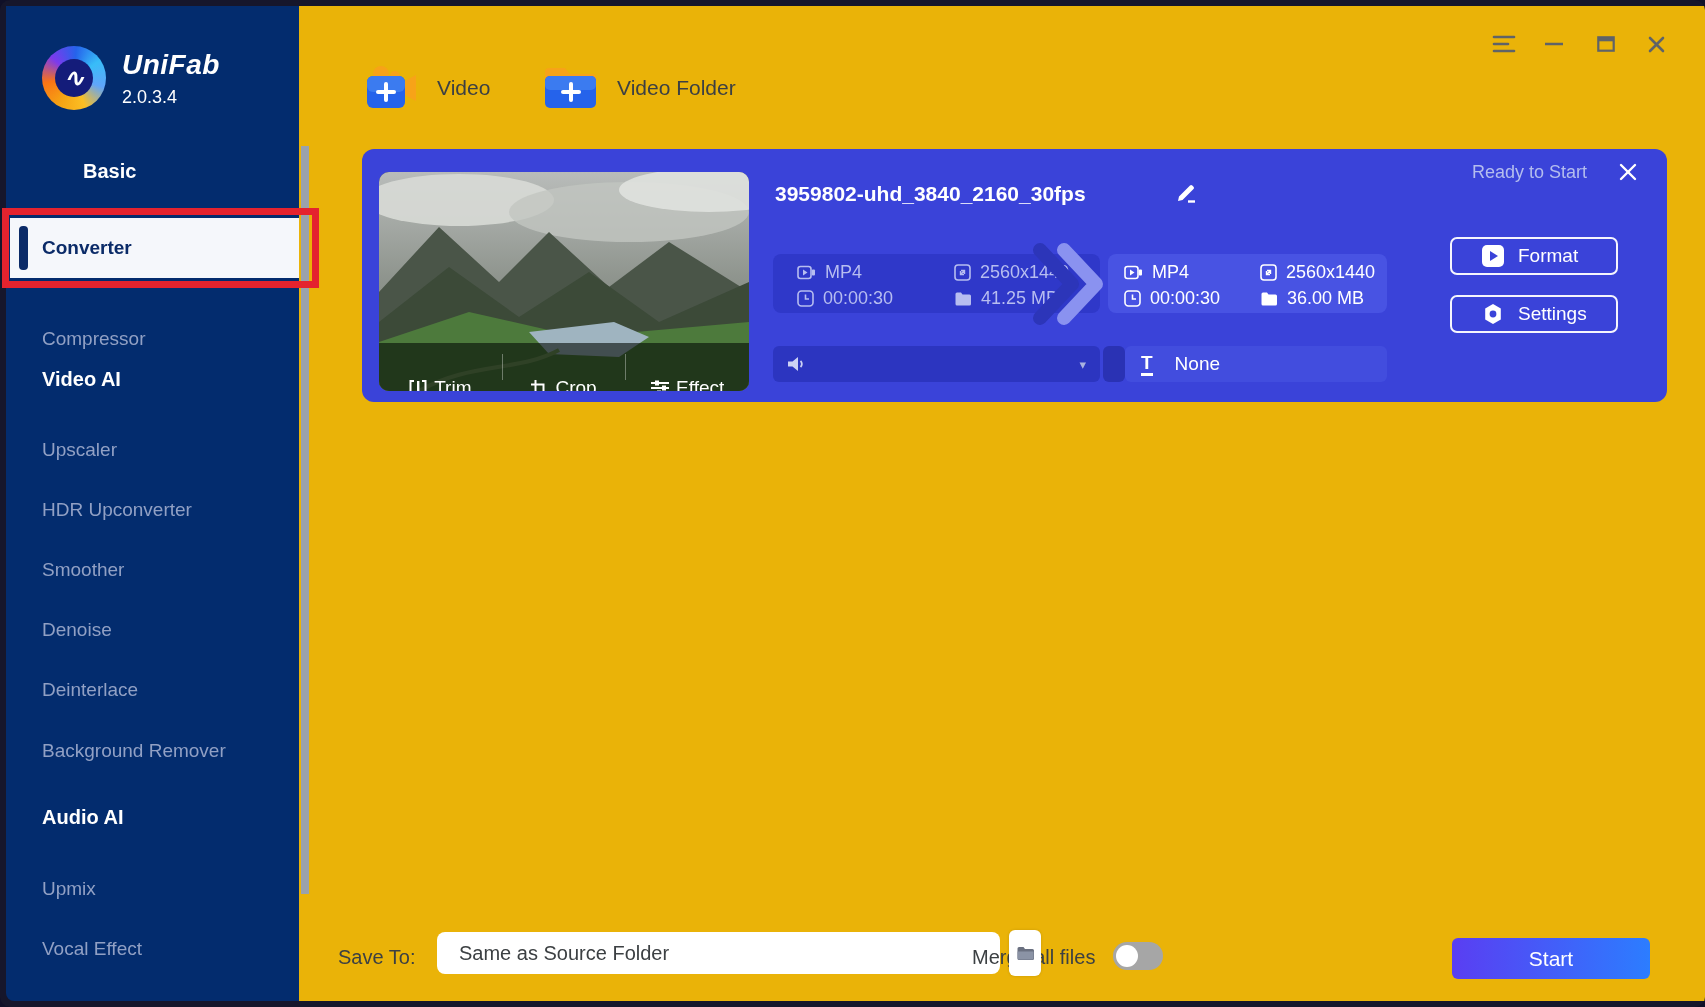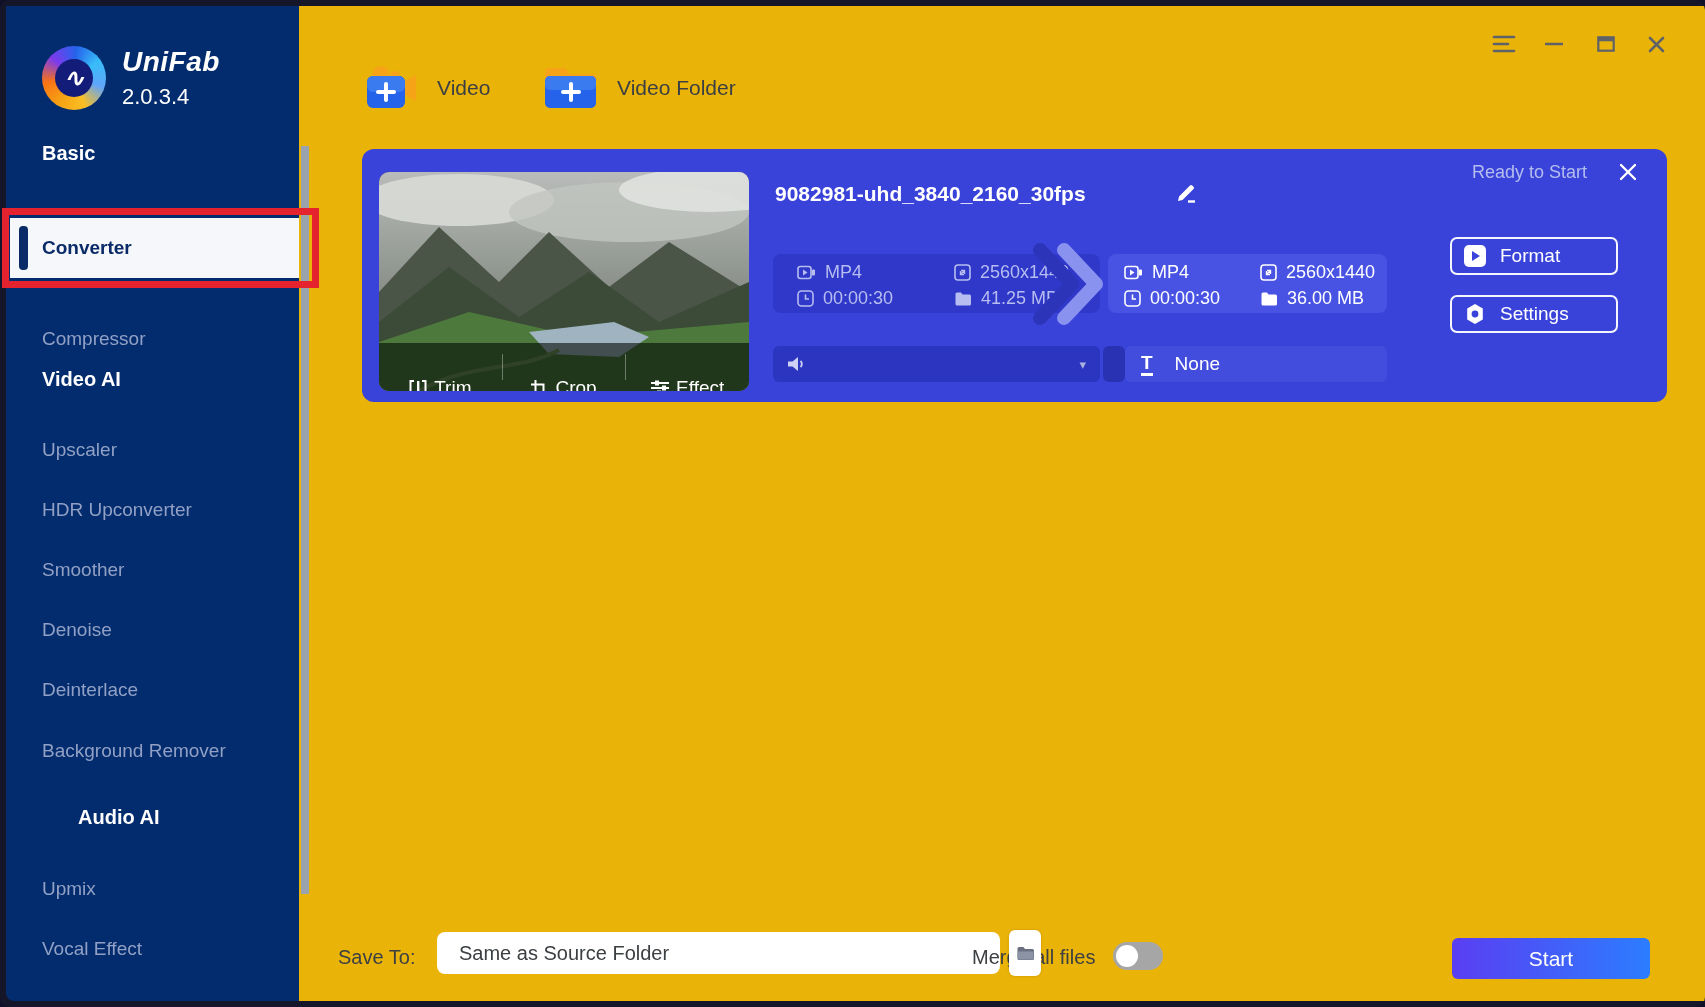--- a/index.html
+++ b/index.html
@@ -19,21 +19,21 @@
     background:conic-gradient(from 210deg, #f6a313, #f97316, #7c3aed, #2563eb, #38bdf8, #60a5fa, #fbbf24, #f6a313);
     position:relative; flex:0 0 auto;
   }
   .logo-inner {
     position:absolute; left:13px; top:13px; width:38px; height:38px; border-radius:50%;
     background:#141c7a; color:#fff; font-weight:bold; font-style:italic;
     display:flex; align-items:center; justify-content:center; font-size:24px;
   }
   .logo-text { margin-left:16px; color:#fff; }
   .logo-name { font-size:28px; font-weight:bold; font-style:italic; letter-spacing:0.5px; }
-  .logo-version { font-size:22px; margin-top:6px; font-weight:normal; }
+  .logo-version { font-size:18px; margin-top:6px; font-weight:normal; }
   .nav-header { position:absolute; left:36px; color:#ffffff; font-size:20px; font-weight:bold; }
   .nav-item { position:absolute; left:0; width:309px; height:30px; color:#91a0c4; font-size:19px;
     display:flex; align-items:center; padding-left:36px; cursor:pointer; }
   .nav-item-active {
     position:absolute; left:4px; top:212px; width:305px; height:60px;
     background:#f5f7fb; display:flex; align-items:center; padding-left:32px;
     color:#0b2b68; font-size:19px; font-weight:bold;
   }
   .active-bar { position:absolute; left:9px; top:8px; width:9px; height:44px; background:#0b2b68; border-radius:4px; }
   .annotation-box {
@@ -59,21 +59,21 @@
   #edit-pencil { position:absolute; left:812px; top:32px; width:26px; height:26px; cursor:pointer; }
   #status { position:absolute; left:1110px; top:13px; color:#b4bdee; font-size:18px; }
   #card-close { position:absolute; left:1252px; top:9px; width:28px; height:28px; color:#fff; font-size:22px; display:flex; align-items:center; justify-content:center; cursor:pointer; }
   .info-panel { position:absolute; top:105px; height:59px; border-radius:8px; overflow:hidden; }
   #src-panel { left:411px; width:327px; background:#2f38c9; color:#b7bdf0; }
   #dst-panel { left:746px; width:279px; background:#4853e3; color:#ffffff; }
   .info-row { position:absolute; left:0; width:100%; height:26px; display:flex; align-items:center; }
   .info-cell { display:flex; align-items:center; gap:9px; font-size:18px; white-space:nowrap; }
   #chevrons { position:absolute; left:668px; top:93px; z-index:4; }
   .cardbtn { position:absolute; left:1088px; width:168px; height:38px; border:2px solid rgba(255,255,255,0.95); border-radius:7px;
-    display:flex; align-items:center; justify-content:flex-start; padding-left:12px; gap:14px; color:#fff; font-size:19px; cursor:pointer; background:transparent; }
+    display:flex; align-items:center; justify-content:flex-start; padding-left:30px; gap:14px; color:#fff; font-size:19px; cursor:pointer; background:transparent; }
   #audio-dd { position:absolute; left:411px; top:197px; width:327px; height:36px; background:#2c35c0; border-radius:6px;
     display:flex; align-items:center; padding:0 14px; cursor:pointer; }
   #audio-caret { margin-left:auto; color:#aab2e0; font-size:13px; }
   #dd-handle { position:absolute; left:741px; top:197px; width:22px; height:36px; background:#2a32b4; border-radius:6px; }
   #subtitle-dd { position:absolute; left:763px; top:197px; width:262px; height:36px; background:#424dde; border-radius:6px;
     display:flex; align-items:center; padding:0 16px; gap:22px; color:#fff; font-size:19px; cursor:pointer; }
   .t-icon { font-size:19px; font-weight:bold; color:#fff; border-bottom:3px solid #fff; line-height:20px; }
   
   #save-label { position:absolute; left:39px; top:940px; font-size:20px; color:#3c4043; }
   #save-input { position:absolute; left:138px; top:926px; width:563px; height:42px; background:#fff; border:none; border-radius:8px;
@@ -96,21 +96,21 @@
     <div class="logo-wrap">
       <div class="logo-circle">
         <div class="logo-inner">∿</div>
       </div>
       <div class="logo-text">
         <div class="logo-name">UniFab</div>
         <div class="logo-version">2.0.3.4</div>
       </div>
     </div>
 
-    <div class="nav-header" style="top:136px;">Basic</div>
+    <div class="nav-header" style="top:154px;margin-left:41px;">Basic</div>
 
     <div class="nav-item-active">
       <div class="active-bar"></div>
       <span>Converter</span>
     </div>
     <div class="annotation-box"></div>
 
     <div class="nav-item" style="top:291px;margin-top:27px;">
       <span>Compressor</span>
       </div>
@@ -129,21 +129,21 @@
     <div class="nav-item" style="top:609px;">
       <span>Denoise</span>
       </div>
     <div class="nav-item" style="top:669px;">
       <span>Deinterlace</span>
       </div>
     <div class="nav-item" style="top:730px;">
       <span>Background Remover</span>
       </div>
 
-    <div class="nav-header" style="top:800px;margin-left:36px;">Audio AI</div>
+    <div class="nav-header" style="top:800px;">Audio AI</div>
 
     <div class="nav-item" style="top:868px;">
       <span>Upmix</span>
       </div>
     <div class="nav-item" style="top:928px;">
       <span>Vocal Effect</span>
       </div>
   </div>
 
   <div id="side-scrollbar"></div>
@@ -258,21 +258,21 @@
                 </g>
               <rect x="4" y="0.5" width="4" height="5" fill="#fff"></rect>
                 <rect x="11" y="5.5" width="4" height="5" fill="#fff"></rect>
                 <rect x="6" y="10.5" width="4" height="5" fill="#fff"></rect>
             </svg>
             <span>Effect</span>
           </div>
         </div>
       </div>
 
-      <div id="filename">9082981-uhd_3840_2160_30fps</div>
+      <div id="filename">3959802-uhd_3840_2160_30fps</div>
 
       <div id="edit-pencil">
         <svg width="24" height="24" viewBox="0 0 24 24">
             <path d="M4 20 l1-4.5 L16 4.5 a1.6 1.6 0 0 1 2.3 0 l1.2 1.2 a1.6 1.6 0 0 1 0 2.3 L8.5 19 z" fill="#fff"></path>
             <line x1="14" y1="20.5" x2="21" y2="20.5" stroke="#fff" stroke-width="2.4"></line>
           </svg>
       </div>
 
       <div id="status">Ready to Start</div>
 

